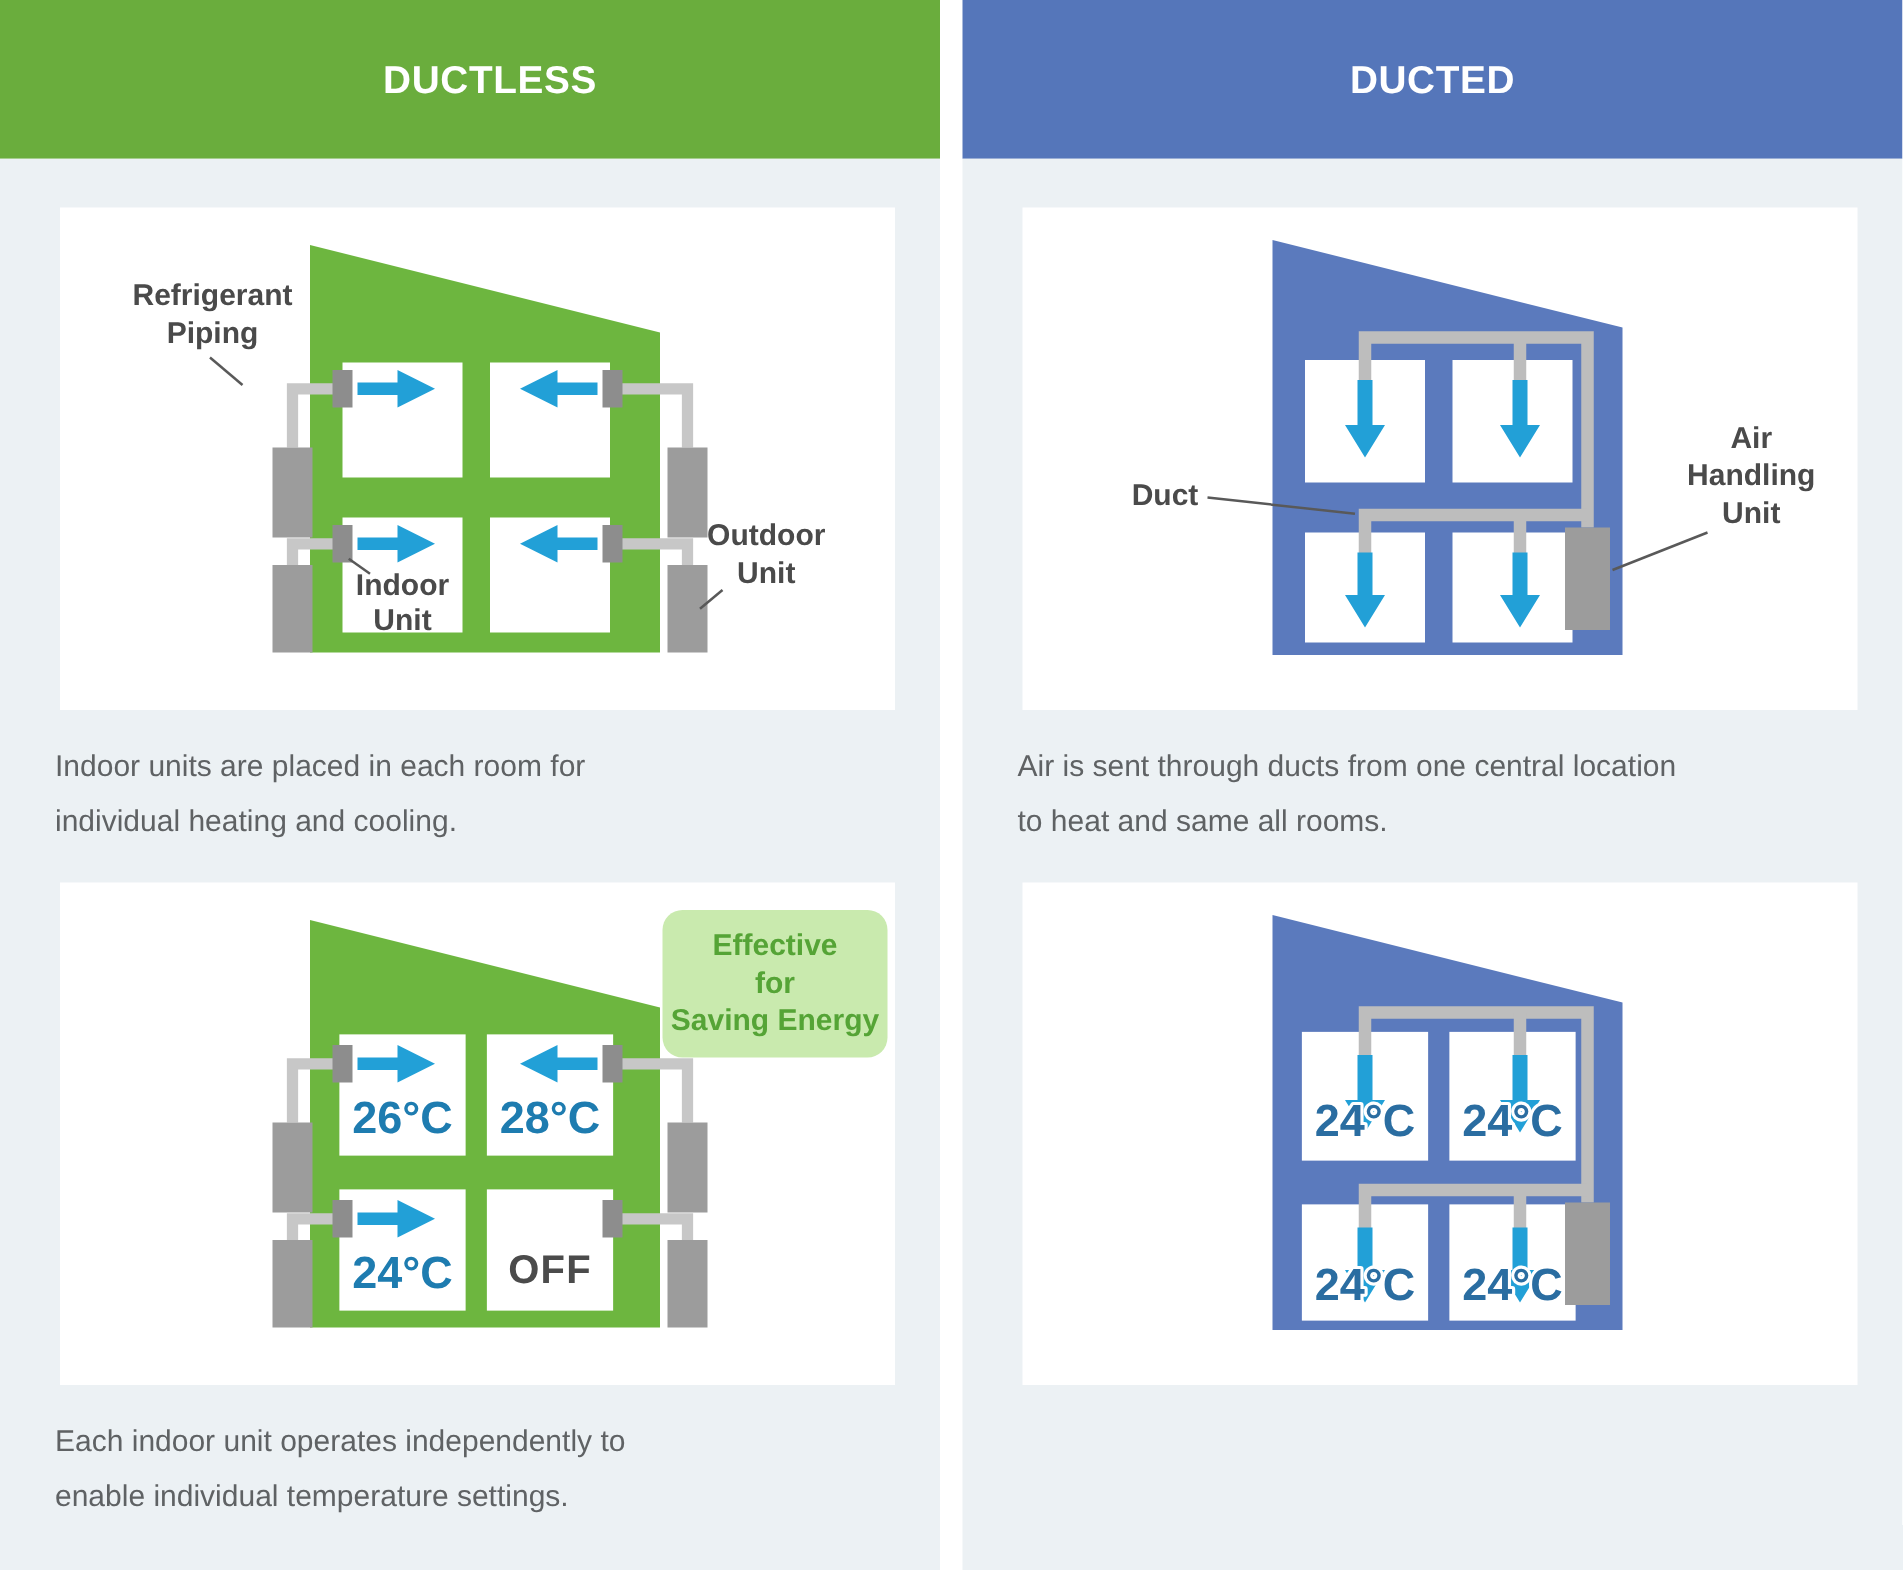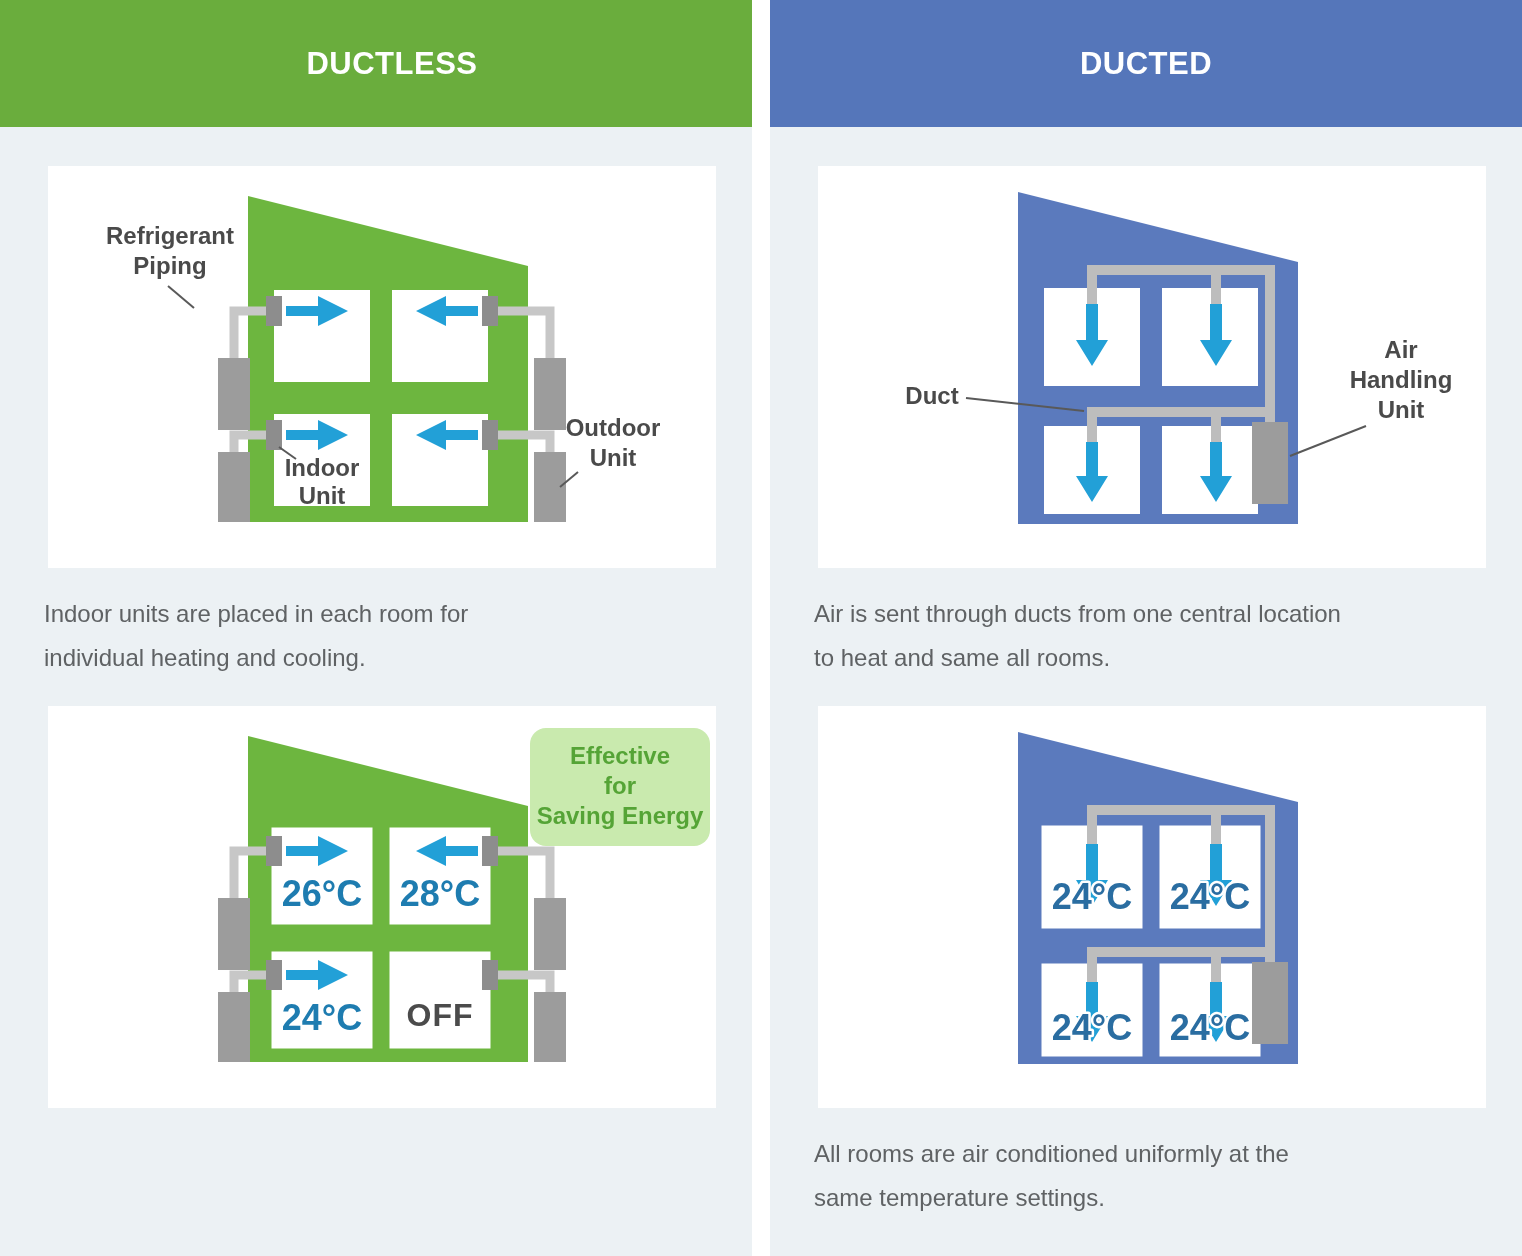--- a/index.html
+++ b/index.html
@@ -135,20 +135,22 @@
           <text class="temp tl" x="274" y="324">24°C</text>
           <text class="off" x="392" y="320">OFF</text>
 
           <rect class="badge-bg" x="482" y="22" width="180" height="118" rx="16"></rect>
           <text class="badge-text" x="572" y="58">Effective</text>
           <text class="badge-text" x="572" y="88">for</text>
           <text class="badge-text" x="572" y="118">Saving Energy</text>
         </svg>
       </div>
 
+      <div class="caption">Each indoor unit operates independently to
+enable individual temperature settings.</div>
     </div>
   </section>
 
   <section class="col">
     <header class="col-header blue">
       <div>DUCTED</div>
     </header>
     <div class="col-body">
 
       <div class="panel">
@@ -211,17 +213,15 @@
           <path class="arrow" d="M268,276h12v34h10l-16,26-16-26h10z"></path>
           <path class="arrow" d="M392,276h12v34h10l-16,26-16-26h10z"></path>
 
           <text class="temp tr" x="274" y="203">24°C</text>
           <text class="temp tr" x="392" y="203">24°C</text>
           <text class="temp tr" x="274" y="334">24°C</text>
           <text class="temp tr" x="392" y="334">24°C</text>
         </svg>
       </div>
 
-      <div class="caption">All rooms are air conditioned uniformly at the
-same temperature settings.</div>
     </div>
   </section>
 </div>
 
 </body></html>

